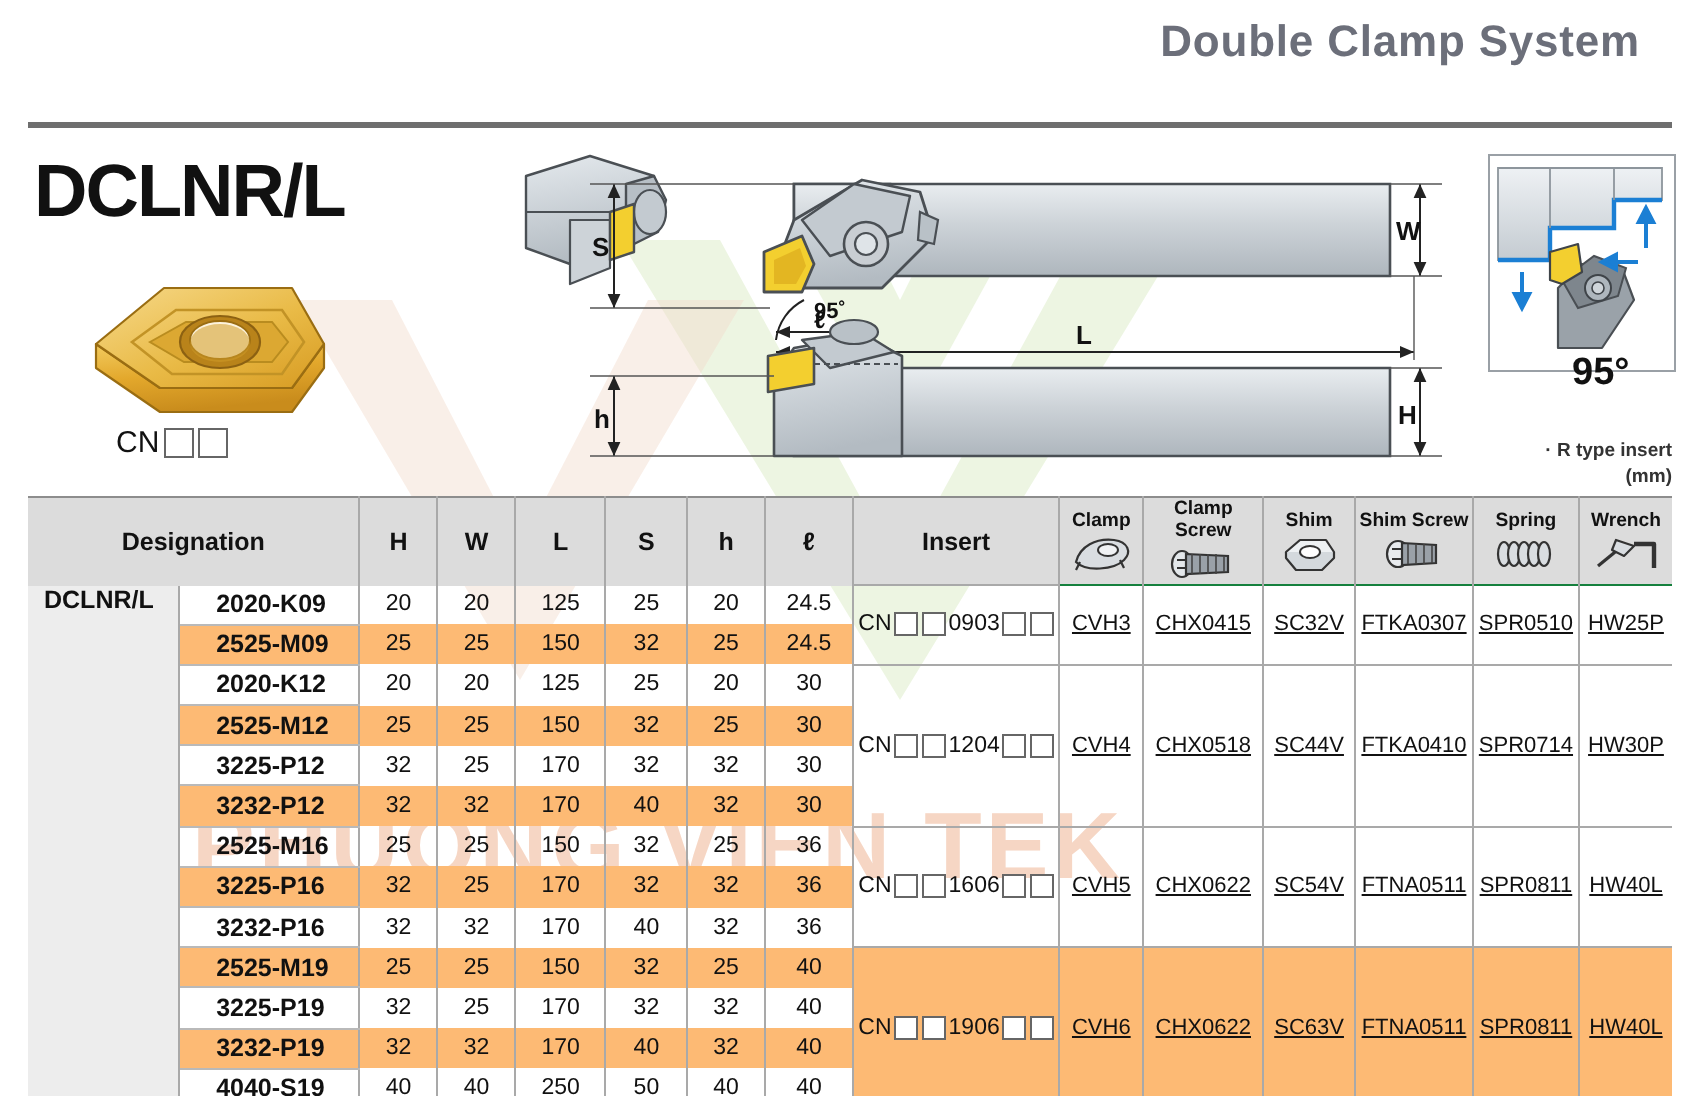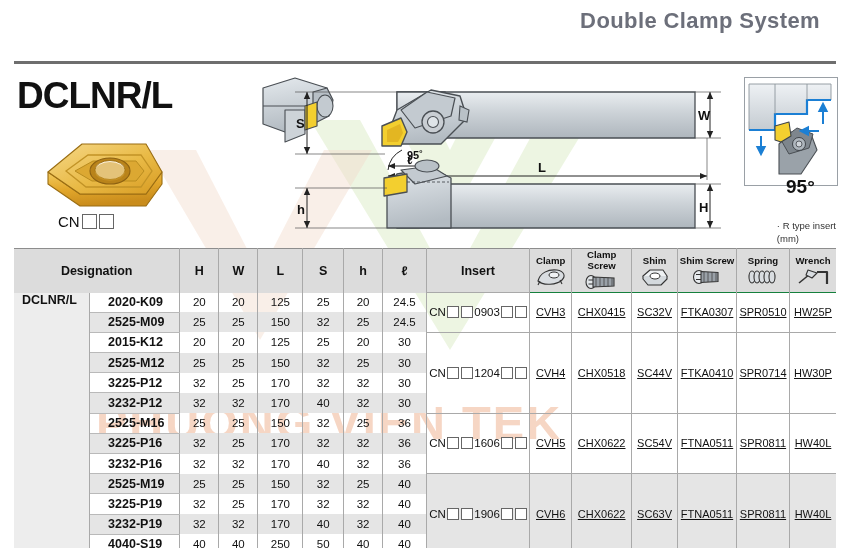--- a/index.html
+++ b/index.html
@@ -40,21 +40,21 @@
   }
   .sqbox{display:inline-block;width:13px;height:13px;border:1.4px solid #666;background:#fff;}
 
   
   .draw{position:absolute;left:255px;top:66px;width:470px;height:170px;}
   .draw svg{display:block;}
 
   
   .rpanel{position:absolute;left:744px;top:77px;width:92px;height:107px;border:1px solid #9aa0a6;background:#fff;}
   .rangle{position:absolute;left:786px;top:176px;font-size:19px;font-weight:bold;color:#111;}
-  .note{position:absolute;right:14px;top:219px;font-size:9.5px;color:#333;line-height:13px;}
+  .note{position:absolute;right:14px;top:219px;font-size:9.5px;color:#333;text-align:right;line-height:13px;font-weight:bold;}
 
   
   .tbl{position:absolute;left:14px;top:248px;width:822px;border-collapse:collapse;}
   .tbl td,.tbl th{border:0;padding:0;}
   .hrow{background:#dcdcdc;}
   .hrow th{
     height:40px;font-size:12.5px;font-weight:bold;color:#111;text-align:center;
     border-left:1px solid #a9a9a9;border-right:1px solid #a9a9a9;
   }
   .hrow th.noleft{border-left:0;}
@@ -62,21 +62,21 @@
   .acc-h{font-size:9.6px;font-weight:bold;color:#111;line-height:11px;text-align:center;}
   .acc-h .glyph{display:block;height:20px;margin-top:1px;}
   .acc-h .glyph svg{display:block;margin:0 auto;}
 
   .drow td{
     height:19.2px;font-size:11.5px;color:#111;text-align:center;
     border-left:1px solid #a9a9a9;border-right:1px solid #a9a9a9;
   }
   .drow td.noleft{border-left:0;}
   .drow td.noright{border-right:0;}
-  .drow.alt td{background:#e5e5e5;}
+  .drow.alt td{background:#fdba74;}
   td.desig{font-size:12.5px;font-weight:bold;text-align:left;padding-left:18px;border-bottom:1px solid #b9b9b9;}
   td.family{font-size:12.5px;font-weight:bold;text-align:left;padding-left:8px;background:#ededed !important;vertical-align:top;}
   td.insert-cell{font-size:11.5px;border-top:1px solid #a9a9a9;border-bottom:1px solid #a9a9a9;}
   td.acc-cell{font-size:11px;border-top:1px solid #15803d;border-bottom:1px solid #a9a9a9;text-decoration:underline;}
   .ins-str{display:inline-flex;align-items:center;gap:1.5px;justify-content:flex-end;}
   .ins-str .sqbox{width:10px;height:10px;border-width:1.2px;}
   .tbl-top{border-top:1px solid #8d8d8d;}
   .tbl-bottom{border-bottom:1px solid #8d8d8d;}
   .content{position:relative;z-index:2;}
 </style>
@@ -411,21 +411,21 @@
           <tr class="drow alt">
             <td class="desig">2525-M09</td>
             <td>25</td>
             <td>25</td>
             <td>150</td>
             <td>32</td>
             <td>25</td>
             <td>24.5</td>
           </tr>
           <tr class="drow">
-            <td class="desig">2015-K12</td>
+            <td class="desig">2020-K12</td>
             <td>20</td>
             <td>20</td>
             <td>125</td>
             <td>25</td>
             <td>20</td>
             <td>30</td>
             <td class="insert-cell" rowspan="4"><span class="ins-str">CN<span class="sqbox"></span><span class="sqbox"></span>1204<span class="sqbox"></span><span class="sqbox"></span></span></td>
             <td class="acc-cell" rowspan="4">CVH4</td>
             <td class="acc-cell" rowspan="4">CHX0518</td>
             <td class="acc-cell" rowspan="4">SC44V</td>

